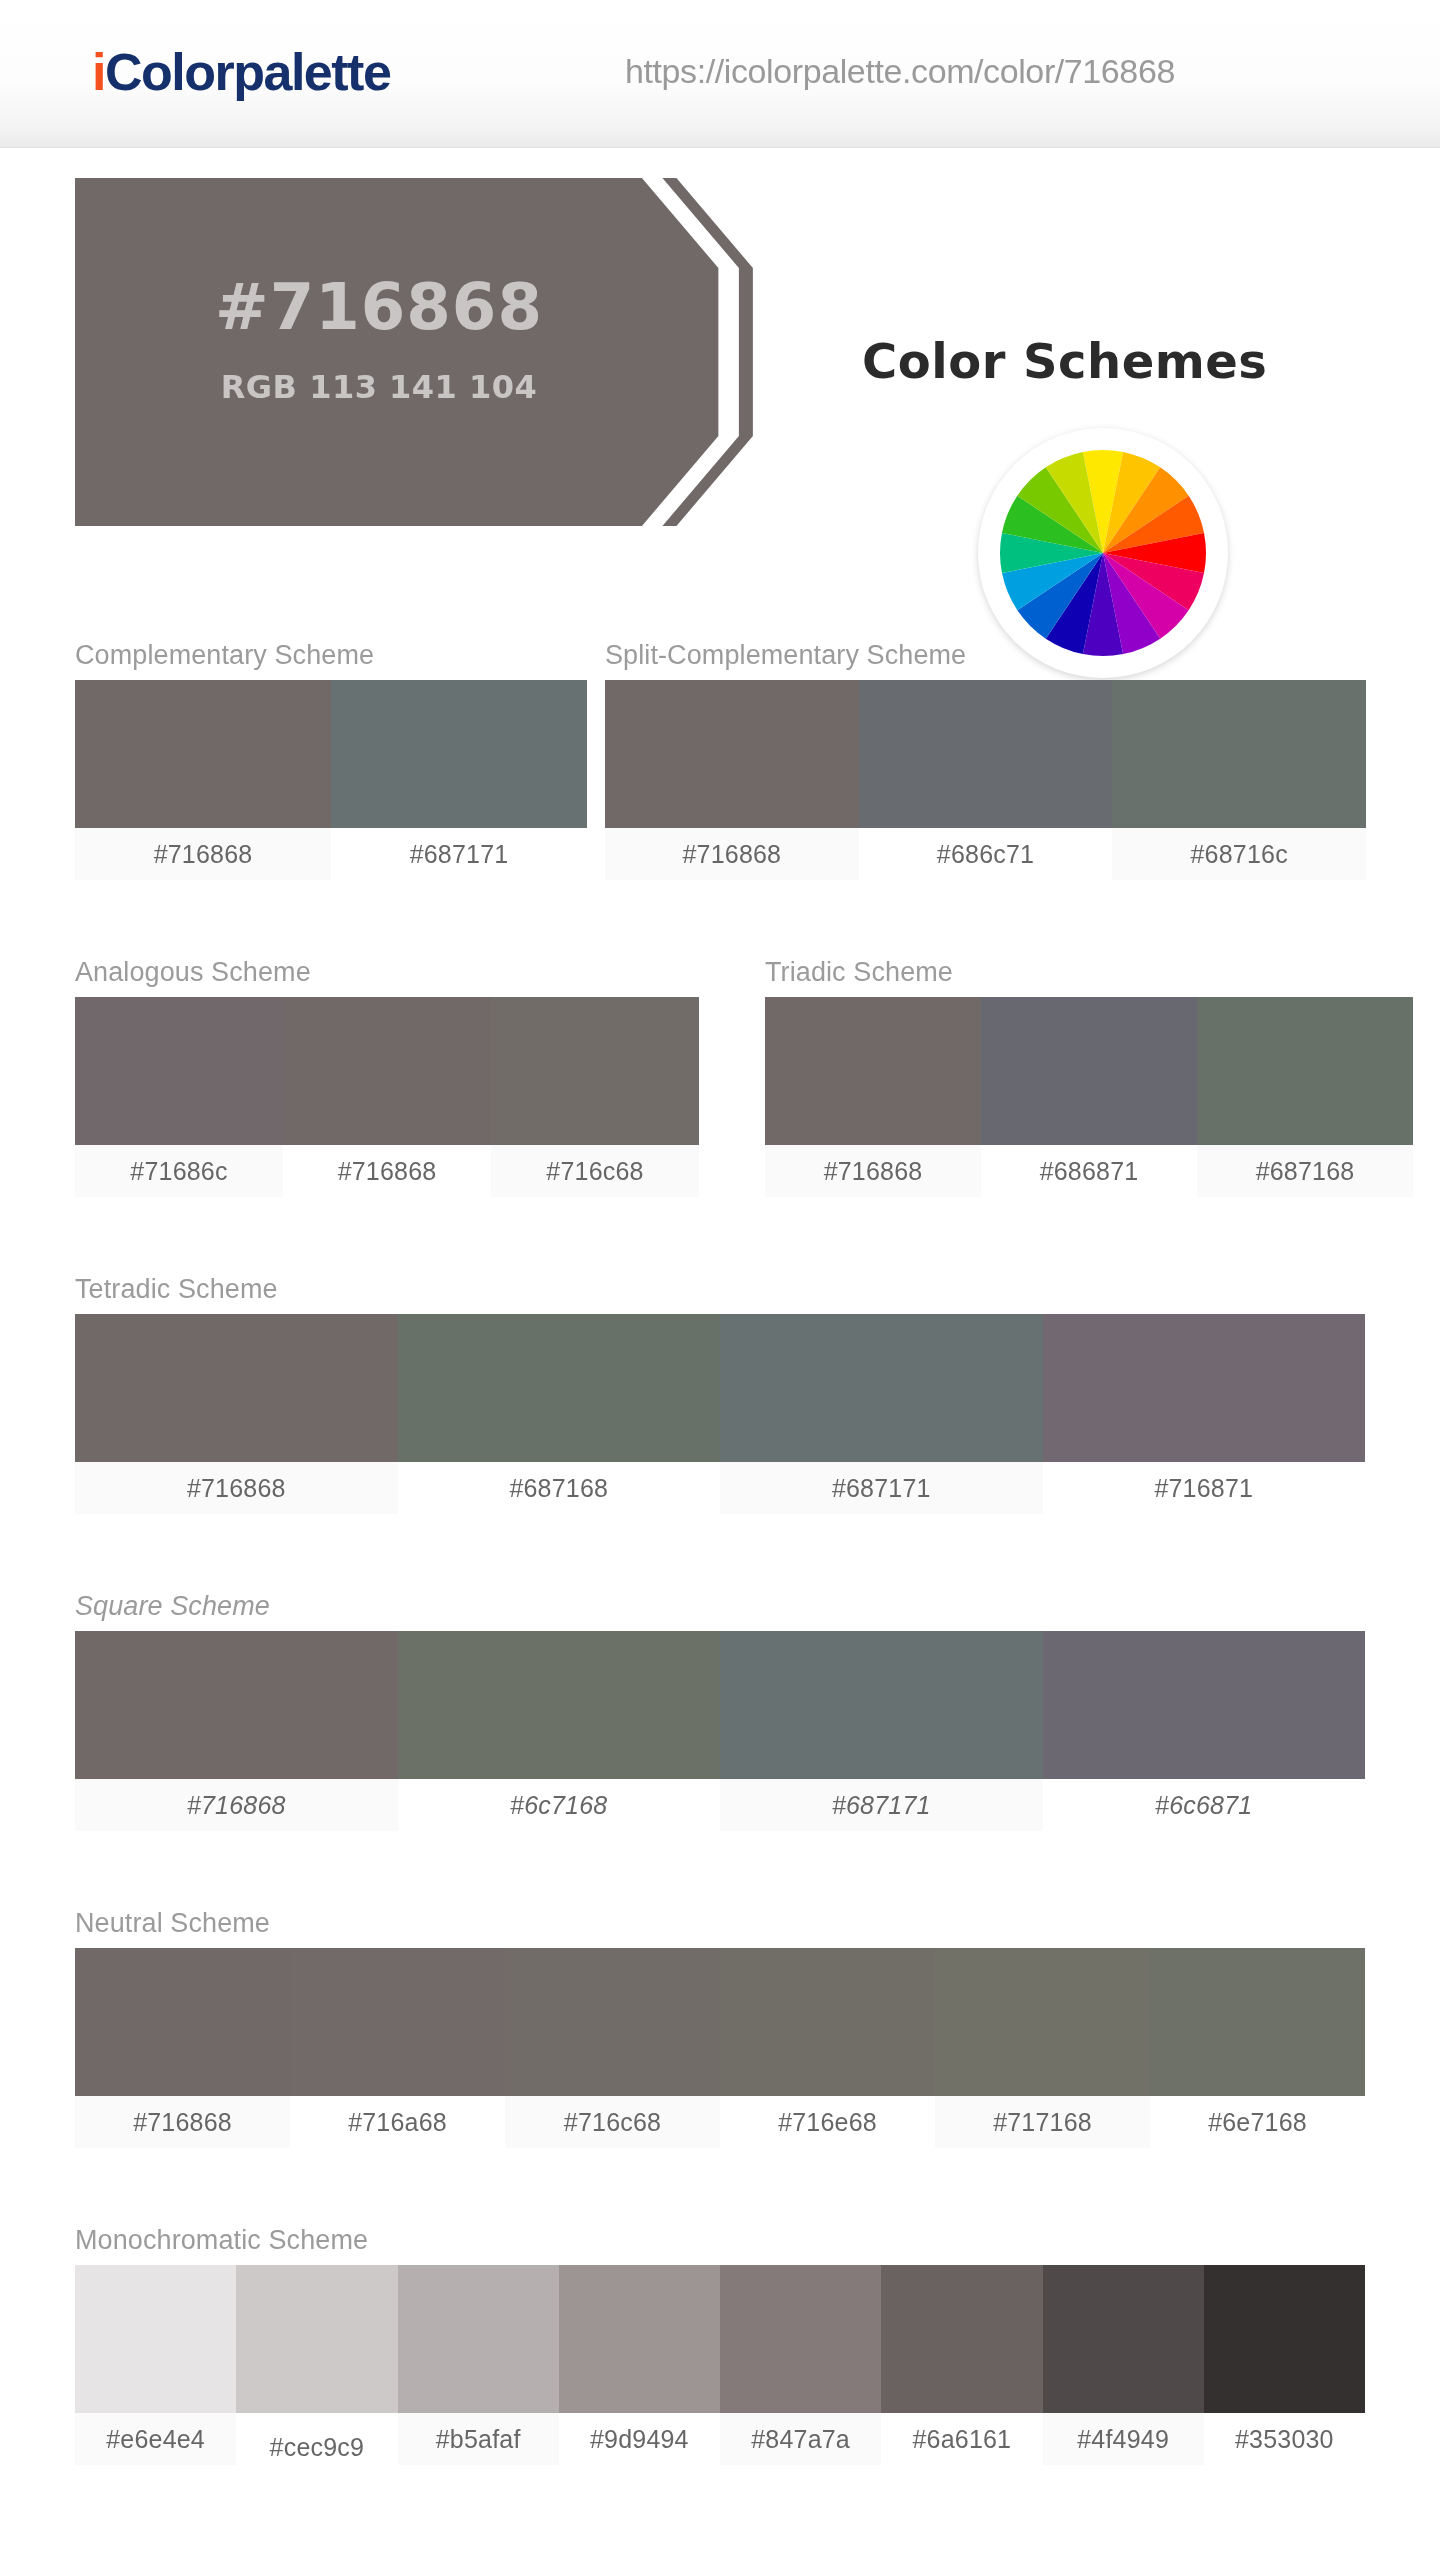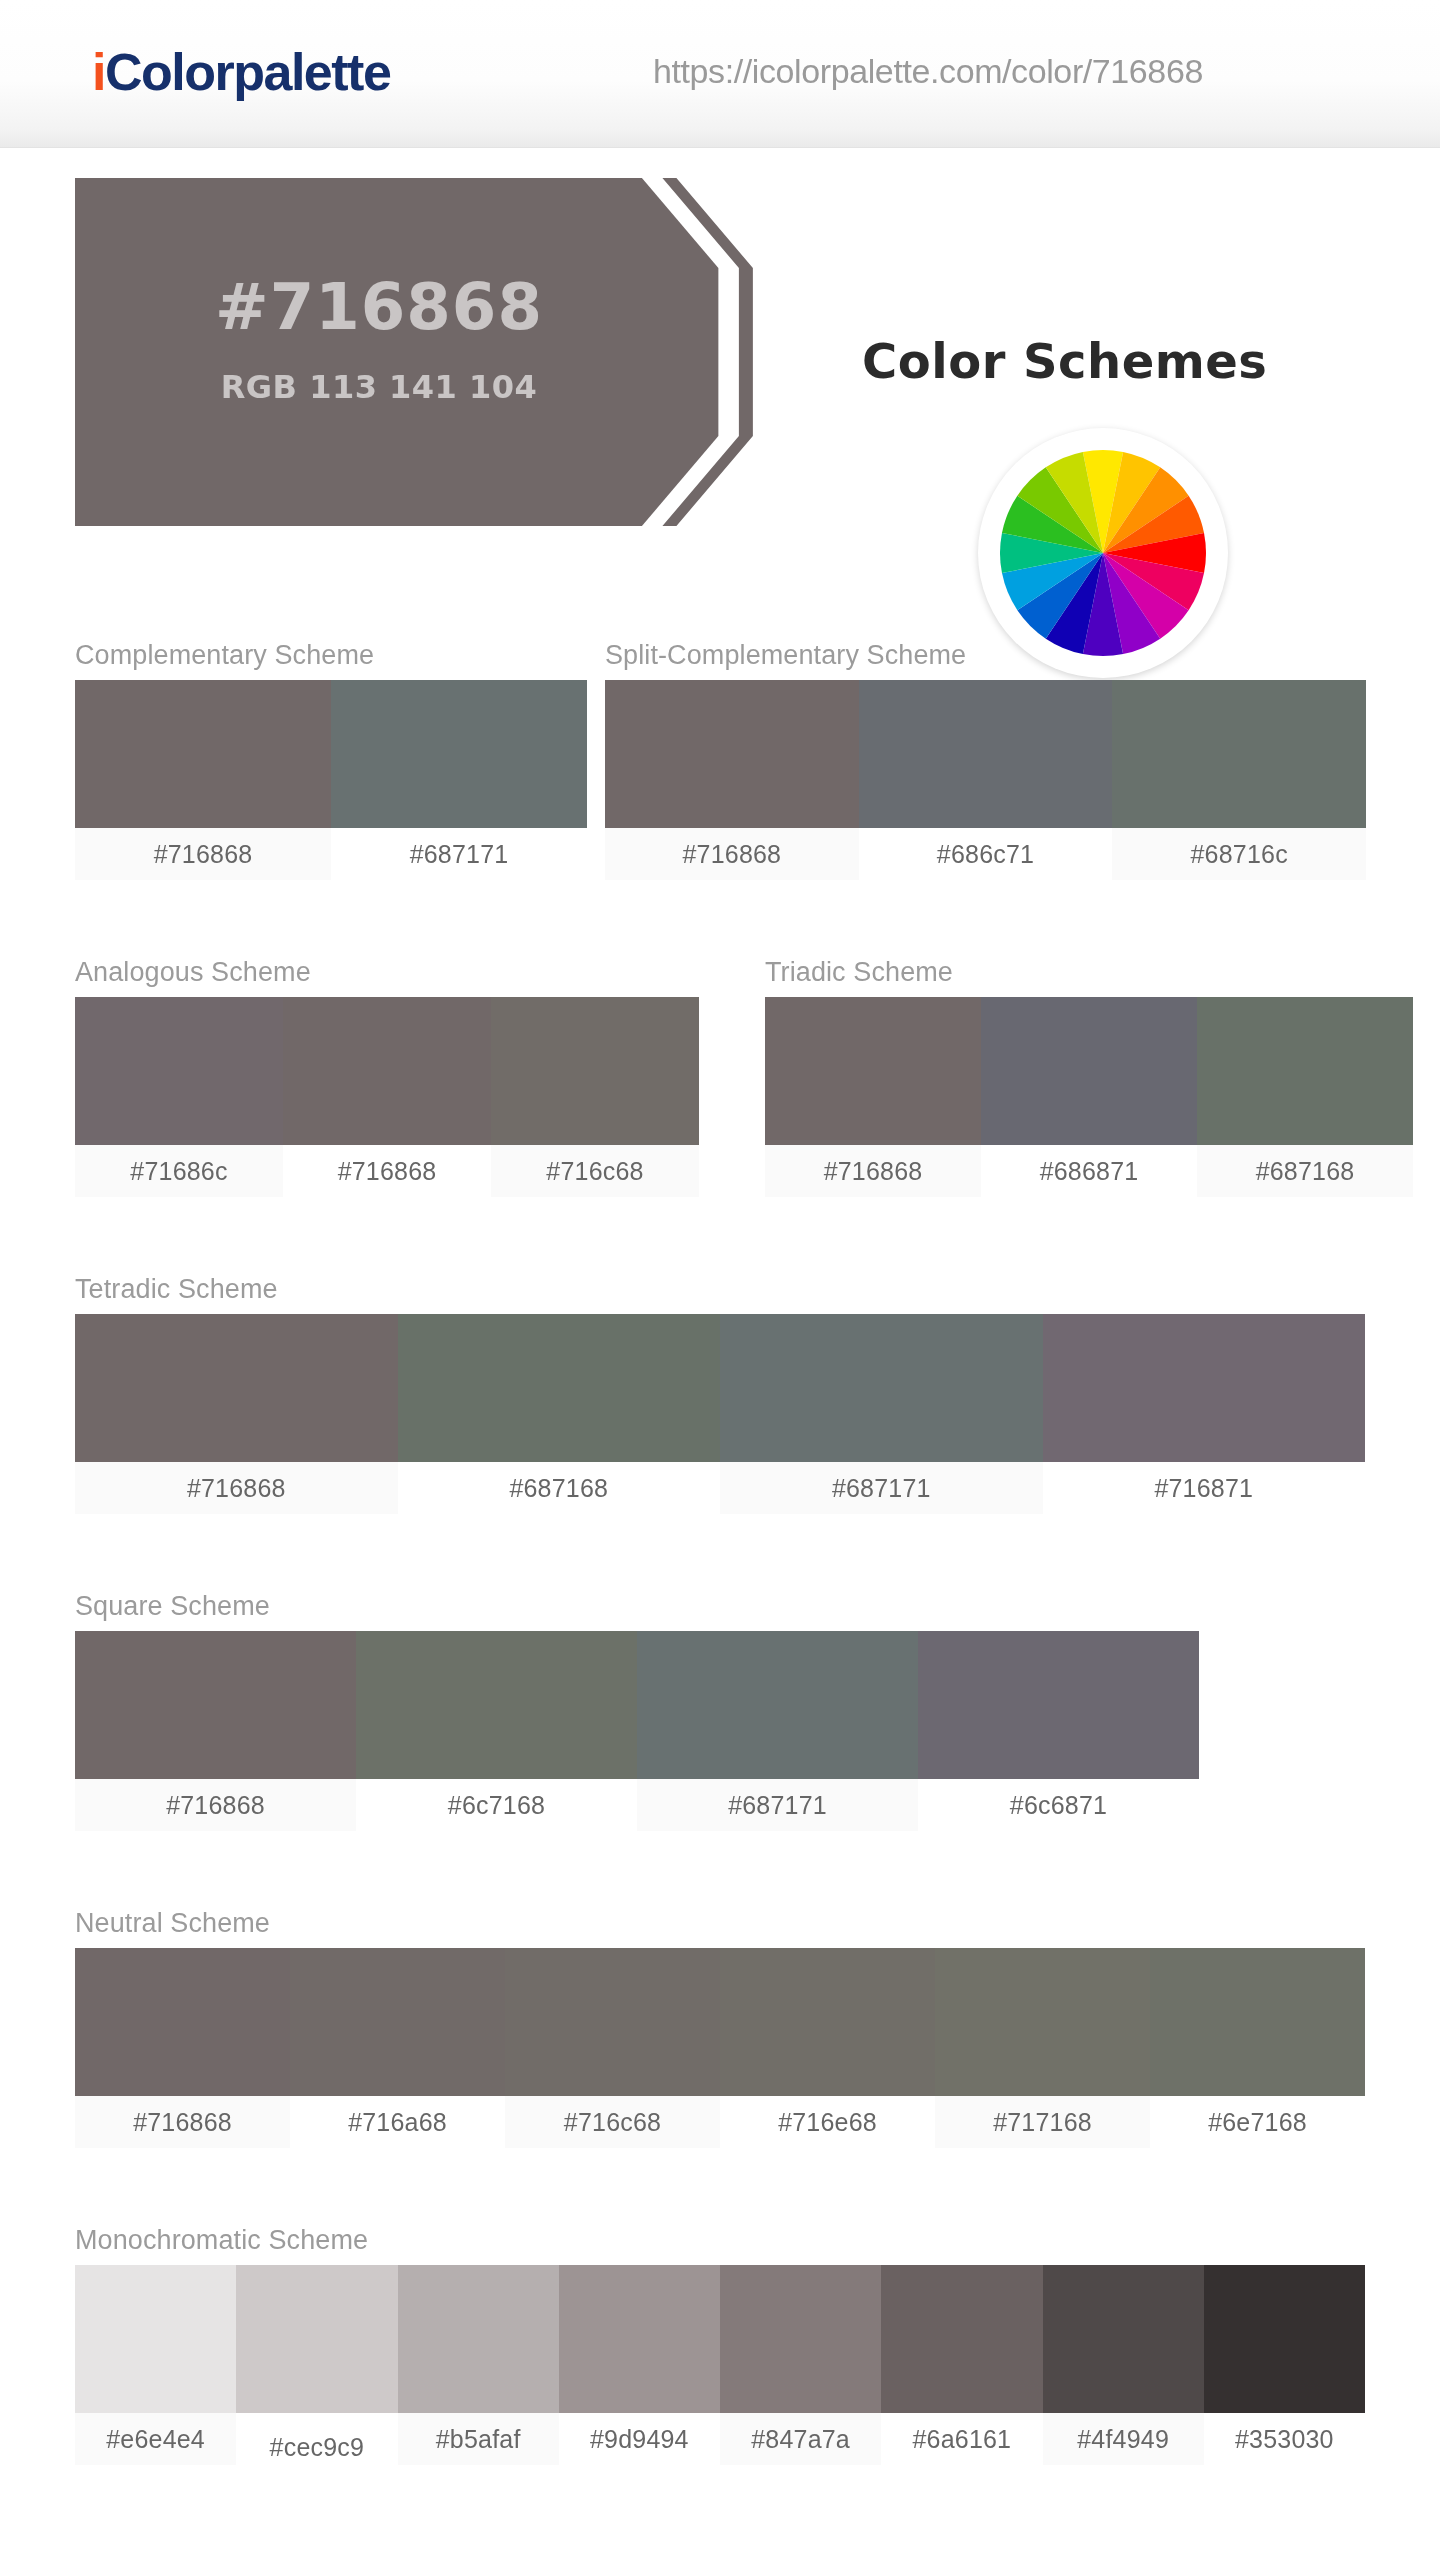--- a/index.html
+++ b/index.html
@@ -19,21 +19,21 @@
   }
   .logo {
     position:absolute; left:92px; top:42px;
     font-size:52px; font-weight:bold; letter-spacing:-1.5px;
     font-family:Liberation Sans, sans-serif;
     white-space:nowrap;
   }
   .logo .i { color:#f4511e; }
   .logo .rest { color:#16306b; }
   .url {
-    position:absolute; left:653px; top:52px;
+    position:absolute; left:625px; top:52px;
     font-size:34px; color:#9a9a9a; font-weight:300;
     font-family:"Liberation Sans", sans-serif;
     letter-spacing:-0.4px; white-space:nowrap;
   }
 
   
   .hero { position:absolute; left:0; top:148px; width:1440px; height:400px; }
   .hero-banner {
     position:absolute; left:75px; top:30px; width:690px; height:348px;
   }
@@ -193,21 +193,21 @@
           <div class="swatch" style="flex: 1 1 0px; background: rgb(104, 113, 113);"></div>
           <div class="swatch" style="flex: 1 1 0px; background: rgb(113, 104, 113);"></div>
         </div>
         <div class="label-row">
           <div class="hexlabel alt" style="flex: 1 1 0px;">#716868</div>
           <div class="hexlabel plain" style="flex: 1 1 0px;">#687168</div>
           <div class="hexlabel alt" style="flex: 1 1 0px;">#687171</div>
           <div class="hexlabel plain" style="flex: 1 1 0px;">#716871</div>
         </div>
       </div>
-      <div class="sect" style="left: 75px; top: 1591px; width: 1124px;">
+      <div class="sect" style="left: 75px; top: 1591px; width: 1290px; font-style: italic;">
         <div class="sect-label">Square Scheme</div>
         <div class="swatch-row">
           <div class="swatch" style="flex: 1 1 0px; background: rgb(113, 104, 104);"></div>
           <div class="swatch" style="flex: 1 1 0px; background: rgb(108, 113, 104);"></div>
           <div class="swatch" style="flex: 1 1 0px; background: rgb(104, 113, 113);"></div>
           <div class="swatch" style="flex: 1 1 0px; background: rgb(108, 104, 113);"></div>
         </div>
         <div class="label-row">
           <div class="hexlabel alt" style="flex: 1 1 0px;">#716868</div>
           <div class="hexlabel plain" style="flex: 1 1 0px;">#6c7168</div>

